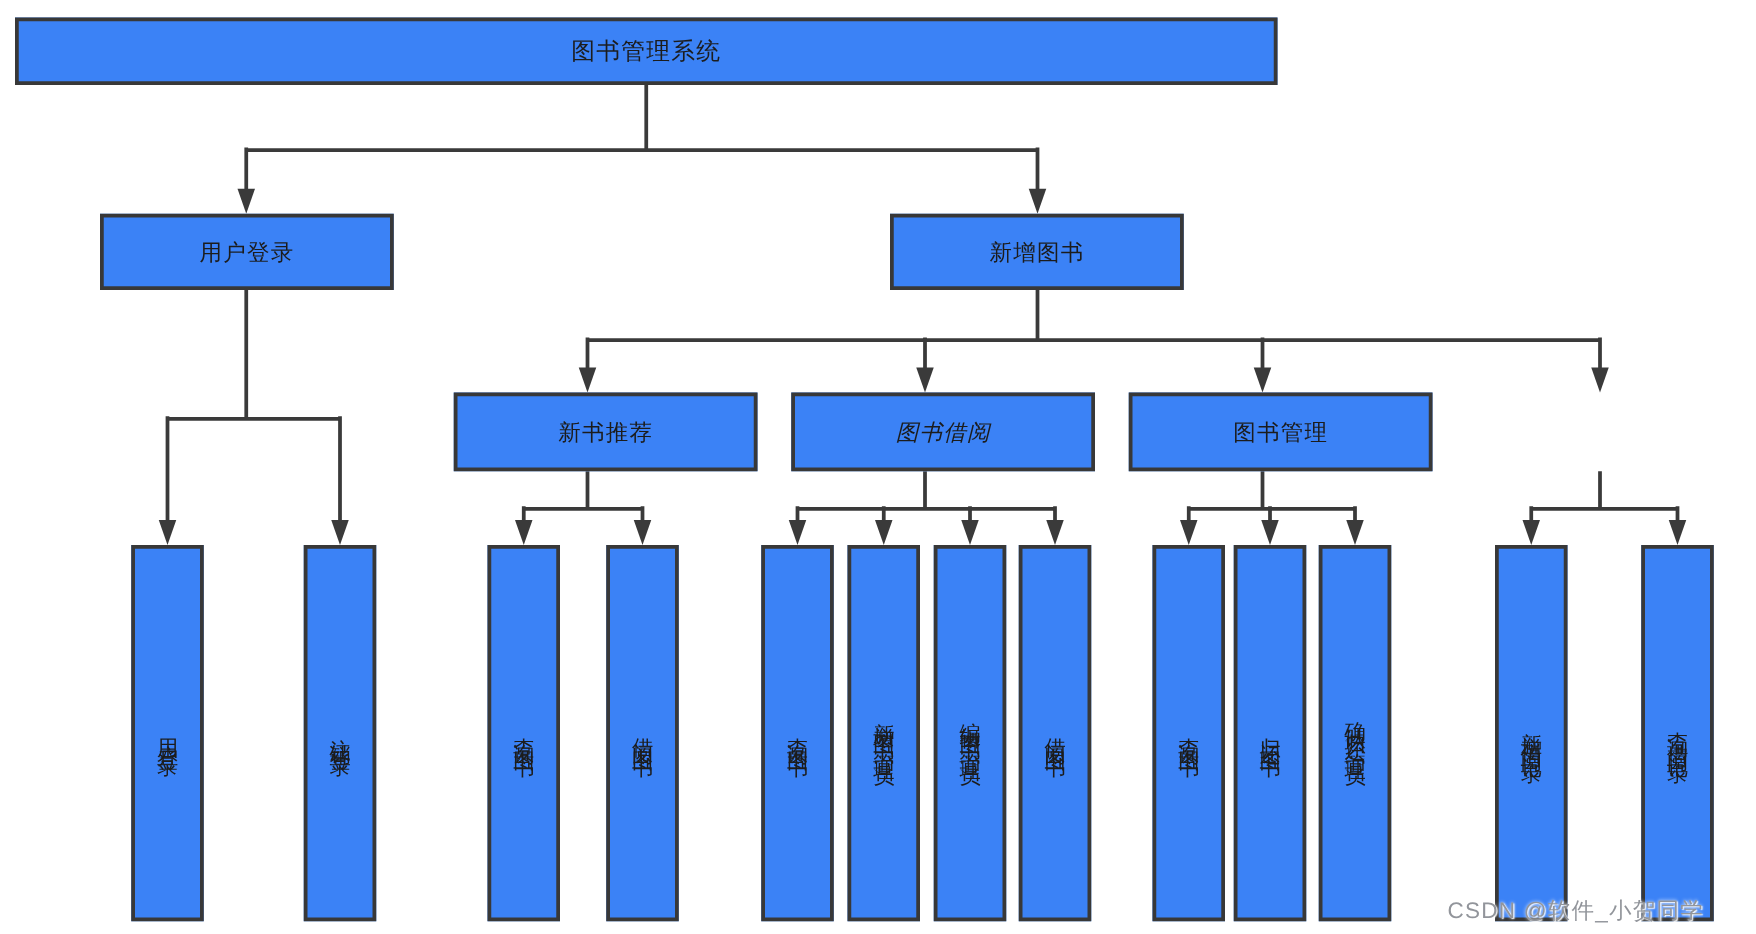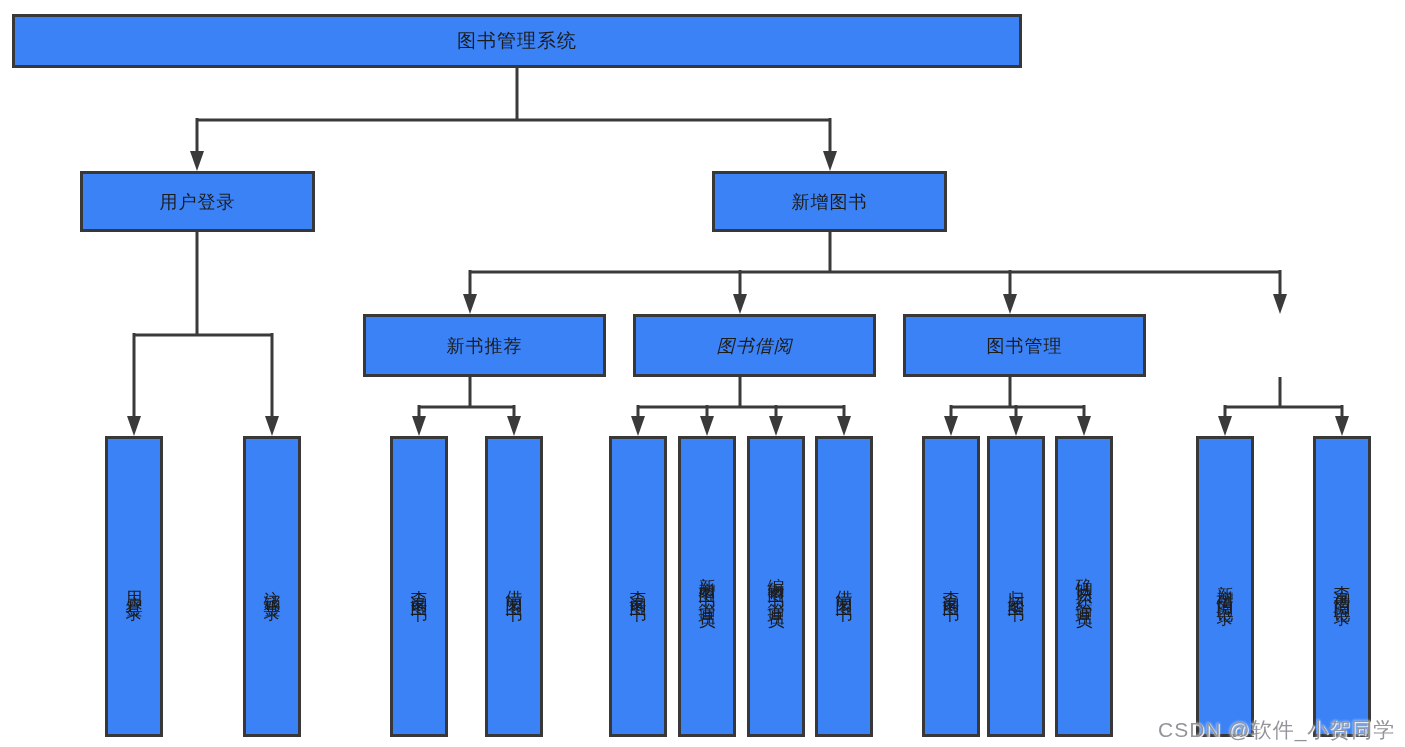--- a/index.html
+++ b/index.html
@@ -28,21 +28,21 @@
     writing-mode:vertical-rl;text-orientation:mixed;
     font-size:17px;letter-spacing:5px;line-height:1;white-space:nowrap;
   }
   .lf-a1{left:105px;} .lf-a2{left:243px;}
   .lf-b1{left:390px;} .lf-b2{left:485px;}
   .lf-c1{left:609px;} .lf-c2{left:678px;} .lf-c3{left:747px;} .lf-c4{left:815px;}
   .lf-d1{left:922px;} .lf-d2{left:987px;} .lf-d3{left:1055px;}
   .lf-e1{left:1196px;} .lf-e2{left:1313px;}
   .watermark{
     position:absolute;left:1158px;top:716px;z-index:3;
-    font-size:21px;color:#92959b;letter-spacing:1px;white-space:nowrap;
+    font-size:18px;color:#92959b;letter-spacing:1px;white-space:nowrap;
     text-shadow:0 0 3px #ffffff,1px 1px 1px #ffffff;
   }
 </style>
 </head>
 <body>
 
 <div class="stage">
 
   <svg class="connectors" width="1405" height="747" viewBox="0 0 1405 747">
     <g stroke="#3a3a3a" stroke-width="3" fill="none">

